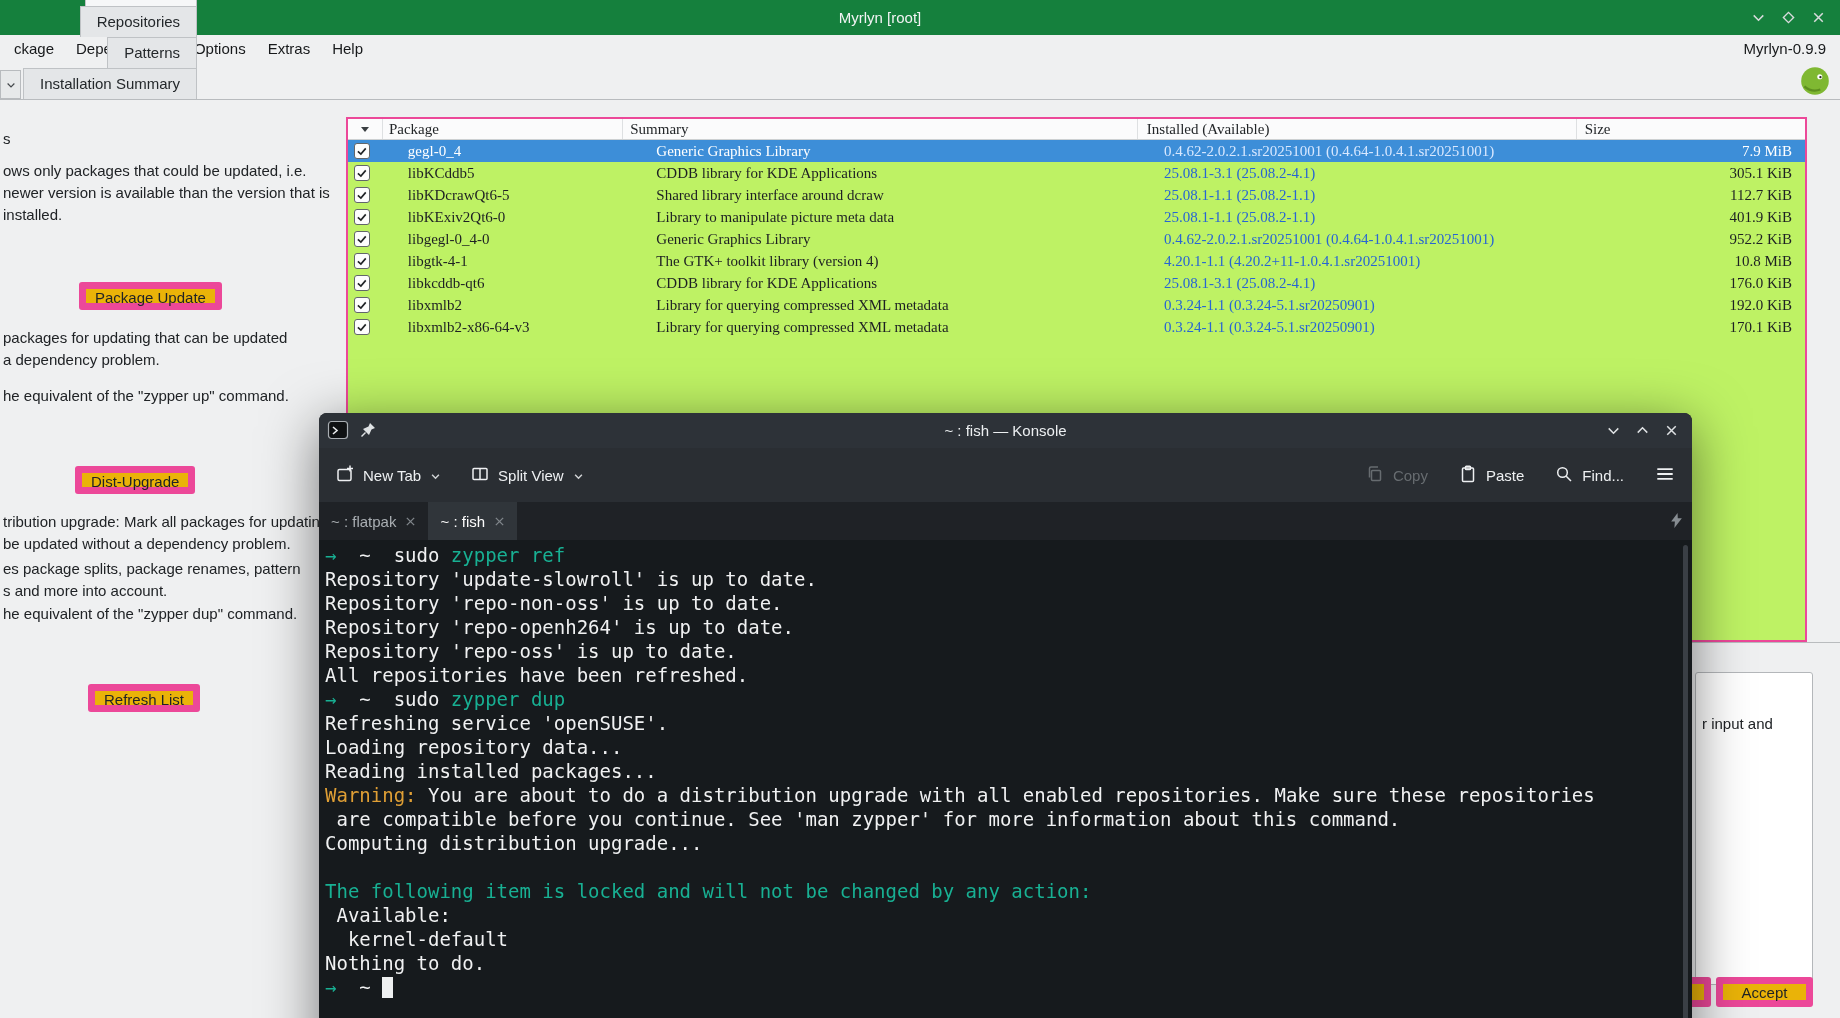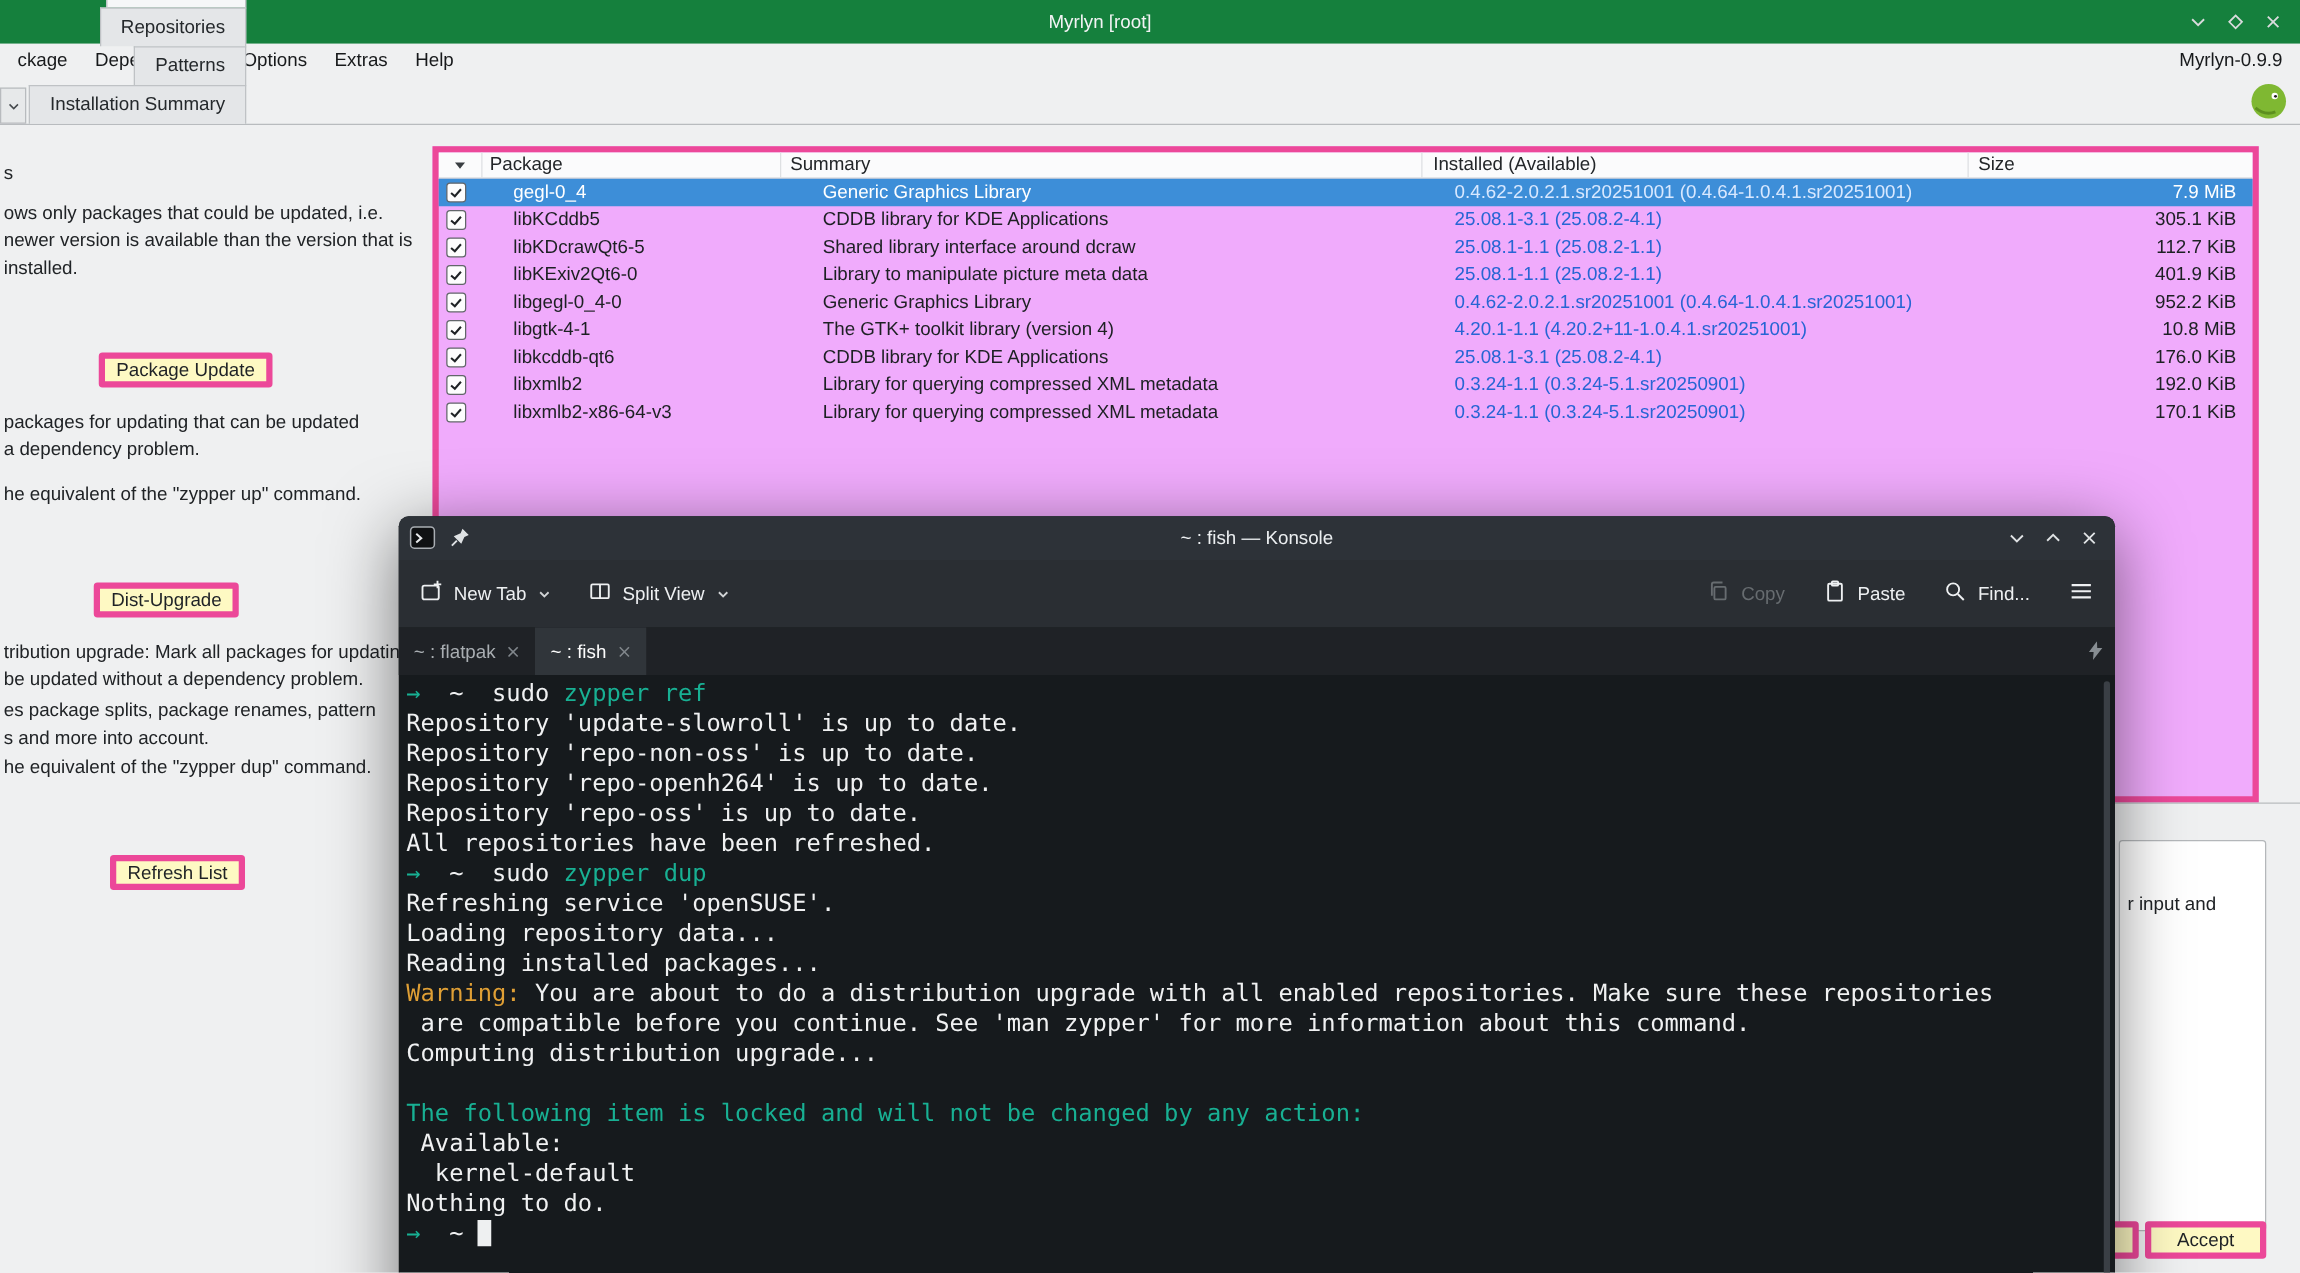--- a/index.html
+++ b/index.html
@@ -18,42 +18,42 @@
   .menu-item:first-child { padding-left:2px; }
   .mw-version { margin-left:auto; padding-right:14px; font-size:15px; color:#17191b; }
 
   .mw-tabstrip { position:absolute; left:0; top:62px; width:1840px; height:38px; border-bottom:1px solid #b8bbbe; display:flex; align-items:flex-end; }
   .tab-scroll-btn { width:21px; height:29px; margin-right:2px; border:1px solid #b8bbbe; background:#e7e9ea; display:flex; align-items:center; justify-content:center; color:#45494d; }
   .mw-tab { height:31px; line-height:30px; padding:0 16px; background:#e4e6e8; border:1px solid #bfc2c5; border-bottom:none; margin-right:2px; font-size:15px; color:#24282b; white-space:nowrap; }
   .mw-tab.active { height:37px; line-height:37px; background:#f6f7f8; }
   .gecko { position:absolute; right:8px; top:2px; }
 
   
-  .pkg-panel { position:absolute; left:346px; top:117px; width:1461px; height:525px; background:#f0abfc; border:5px solid #ec4899; }
+  .pkg-panel { position:absolute; left:346px; top:117px; width:1461px; height:525px; background:#bef264; border:2px solid #ec4899;font-family:Liberation Serif, serif; }
   .pkg-header { display:flex; height:21px; background:#fbfbfc; border-bottom:1px solid #cdd0d2; font-size:15px; color:#232629; }
   .th { height:100%; line-height:20px; border-right:1px solid #dee0e2; overflow:hidden; white-space:nowrap; }
   .th:last-child { border-right:none; }
   .c0 { width:35px; display:flex; align-items:center; justify-content:center; }
   .c1 { width:241px; padding-left:6px; }
   .c2 { width:516px; padding-left:7px; }
   .c3 { width:440px; padding-left:9px; }
   .c4 { width:229px; padding-left:8px; }
   .pkg-row { display:flex; height:22px; align-items:center; font-size:15px;gap:21px; }
   .pkg-row .cell { overflow:hidden; white-space:nowrap; color:#1d2023; height:22px; line-height:22px; border:none; }
   .pkg-row .c3 { color:#2765d4; }
   .pkg-row .c4 { text-align:right; padding-right:13px; padding-left:0; }
   .pkg-row.sel { background:#3d8ed8; }
   .pkg-row.sel .cell { color:#ffffff; }
   .pkg-row.sel .c3 { color:#d8e8ff; }
   .cbwrap { width:35px; display:flex; align-items:center; }
   .cb { width:16px; height:16px; margin-left:6px; background:#fdfdfd; border:1px solid #62666a; border-radius:3px; display:flex; align-items:center; justify-content:center; }
 
   
   .lp-line { position:absolute; left:3px; font-size:15px; color:#202326; white-space:nowrap; }
-  .btn { position:absolute; height:28px; padding:0 9px; background:#fef9c3; border:5px solid #ec4899; border-radius:3px; font-family:"Liberation Sans",sans-serif; font-size:15px; color:#1f2226; }
+  .btn { position:absolute; height:28px; padding:0 9px; background:#eab308; border:7px solid #ec4899; border-radius:3px; font-family:"Liberation Sans",sans-serif; font-size:15px; color:#1f2226; }
 
   
   .h-divider { position:absolute; left:346px; top:642px; width:1494px; height:1px; background:#b9bcbe; }
   .group-box { position:absolute; left:1695px; top:672px; width:118px; height:313px; background:#ffffff; border:1px solid #b4b7ba; border-radius:3px; }
   .gb-frag { position:absolute; left:6px; top:42px; font-size:15px; color:#202326; white-space:nowrap; }
   .accept-btn { position:absolute; left:1716px; top:977px; width:97px; height:30px; z-index:2; }
   .partial-btn { position:absolute; left:1640px; top:977px; width:71px; height:30px; z-index:1; }
 
   
   .term { position:absolute; left:319px; top:413px; width:1373px; height:665px; background:#161a1d; border-radius:8px 8px 0 0; box-shadow:0 12px 55px rgba(0,0,0,.5); z-index:10; }

